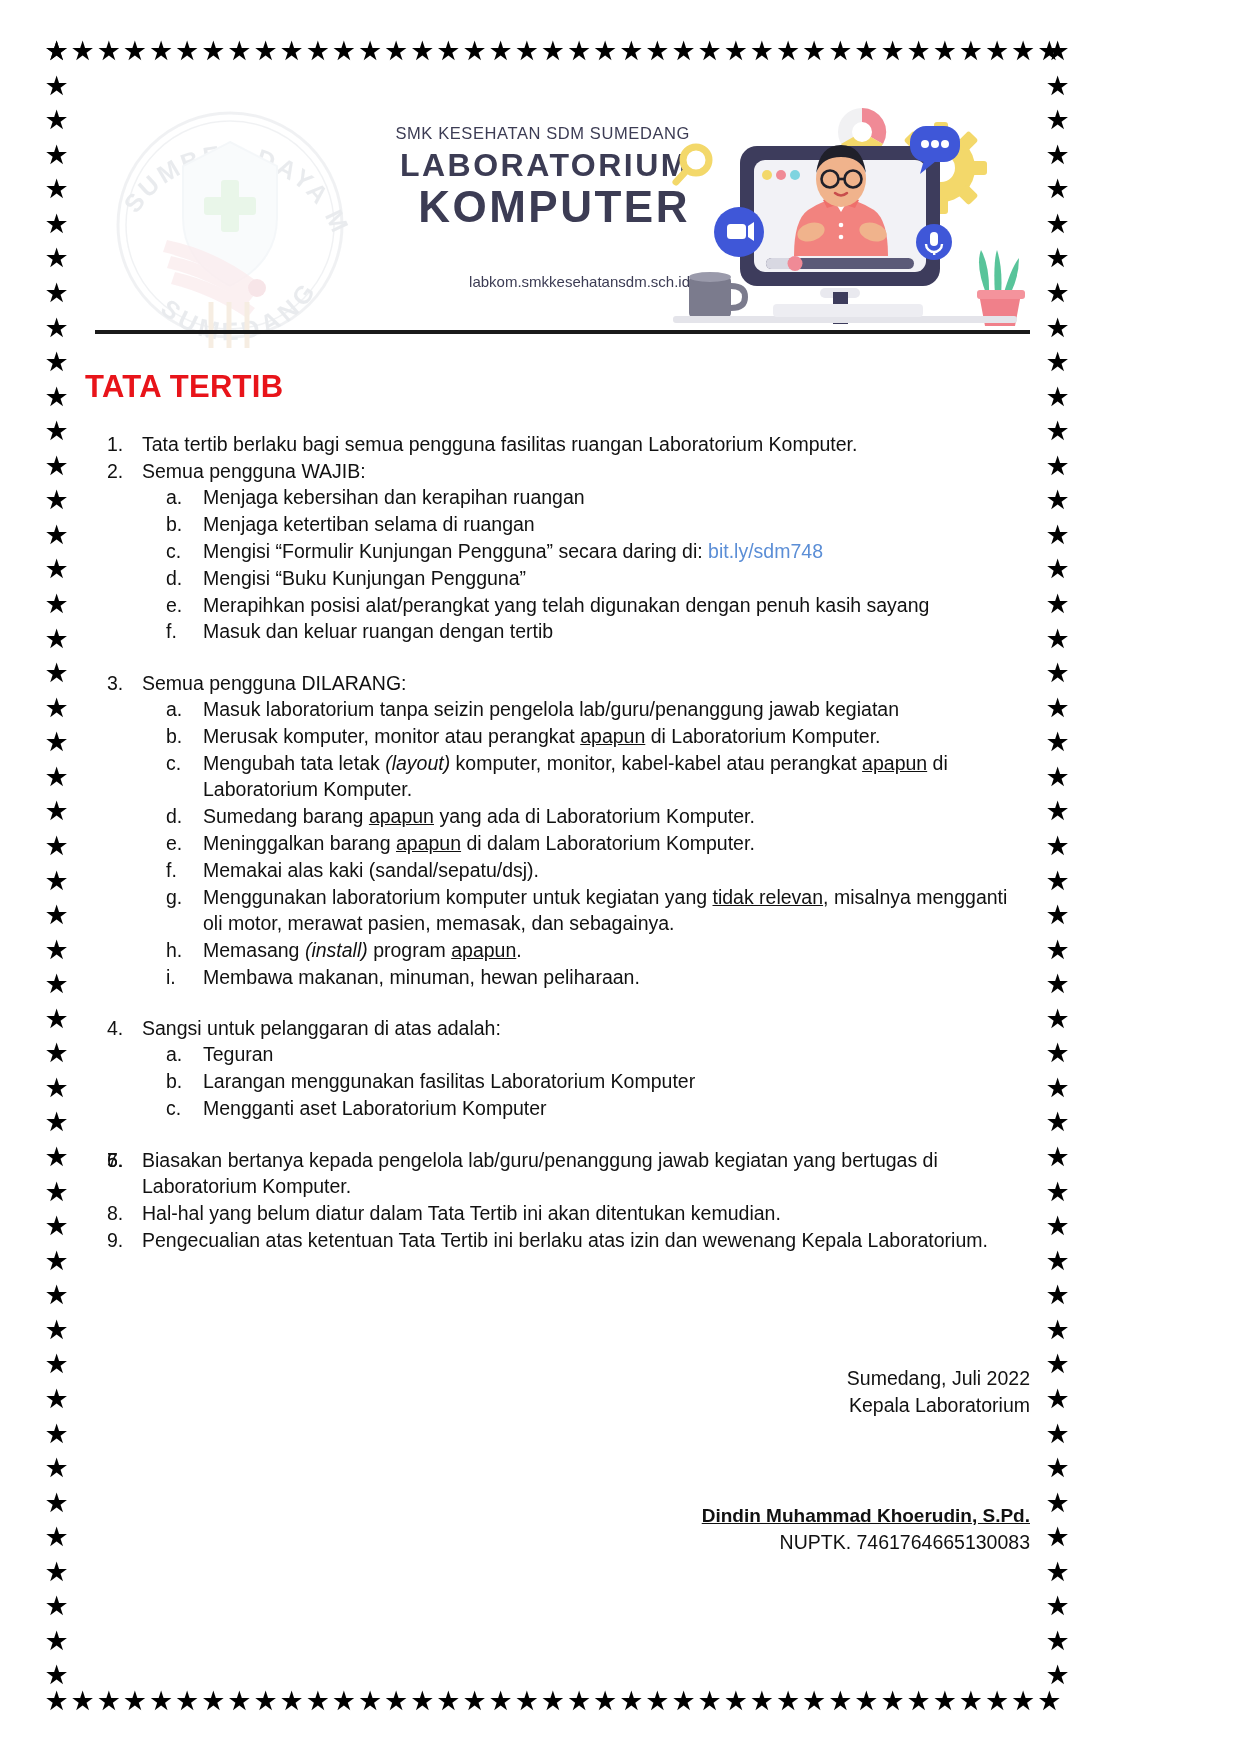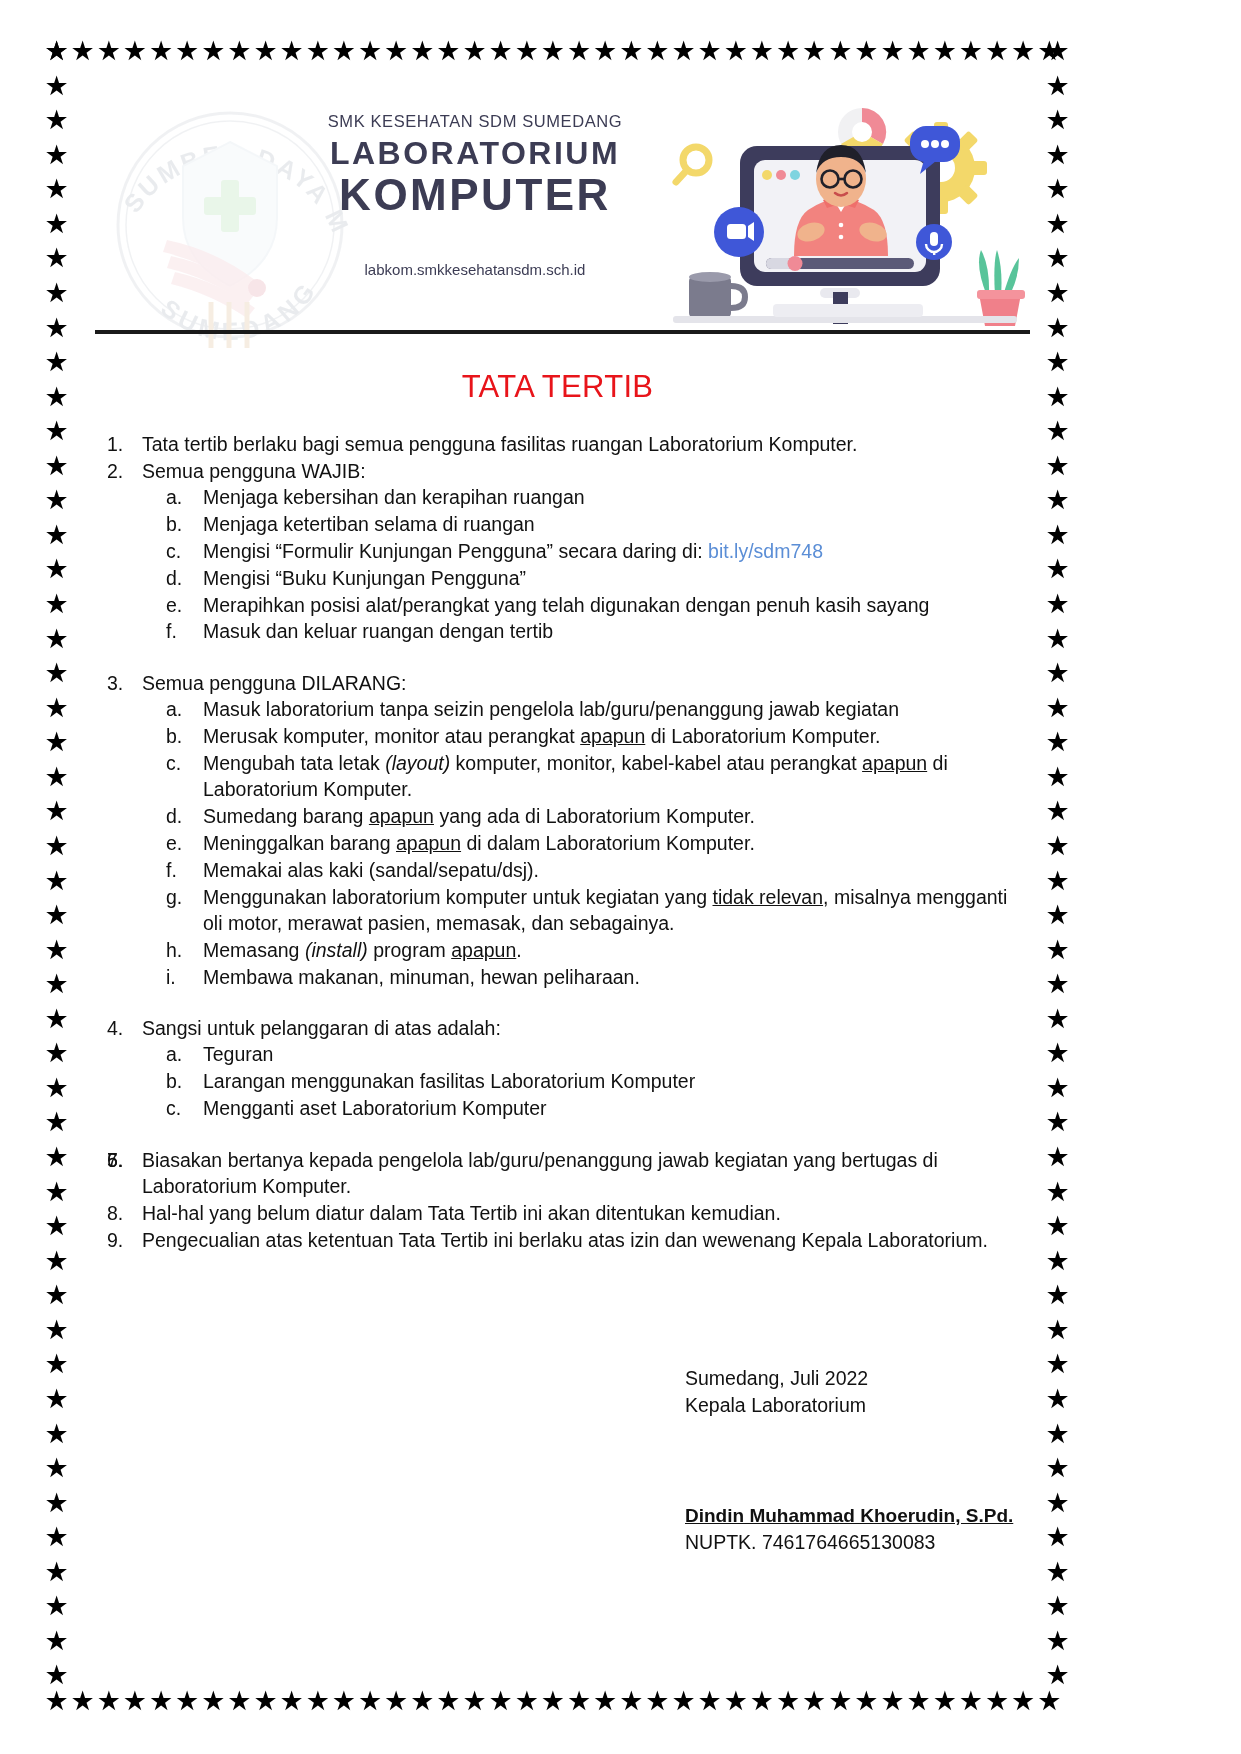--- a/index.html
+++ b/index.html
@@ -71,23 +71,23 @@
   }
 
   
   .header {
     position: relative;
     height: 275px;
   }
   .brand-block {
     position: absolute;
     left: 175px;
-    top: 52px;
+    top: 64px;
     width: 430px;
-    text-align: center;
+    text-align: right;
   }
   .brand-sub {
     font-size: 16.5px;
     letter-spacing: 0.6px;
     color: #3c3c54;
     font-family: "Liberation Sans", sans-serif;
     margin-bottom: 5px;
   }
   .brand-title1, .brand-title2 {
     font-weight: bold;
@@ -116,23 +116,23 @@
   .illustration {
     position: absolute;
     left: 580px;
     top: 20px;
     width: 360px;
     height: 250px;
   }
 
   
   .doc-title {
-    text-align: center;
+    text-align: left;
     color: #e8141a;
-    font-weight: normal;
+    font-weight: bold;
     font-size: 31px;
     margin-top: 34px;
     letter-spacing: 0.3px;
     font-family: "Liberation Sans", sans-serif;
   }
 
   
   .body-text {
     margin-top: 27px;
     font-size: 19.5px;
@@ -183,20 +183,21 @@
   
   .signature {
     position: absolute;
     left: 600px;
     top: 1305px;
     width: 345px;
     font-size: 19.5px;
     color: #111111;
     line-height: 1.36;
     font-family: "Liberation Sans", sans-serif;
+    text-align: right;
   }
   .sig-name {
     margin-top: 85px;
     font-weight: bold;
     text-decoration: underline;
     font-size: 19px;
   }
   .sig-nuptk { font-size: 19.5px; }
 </style>
 </head>

